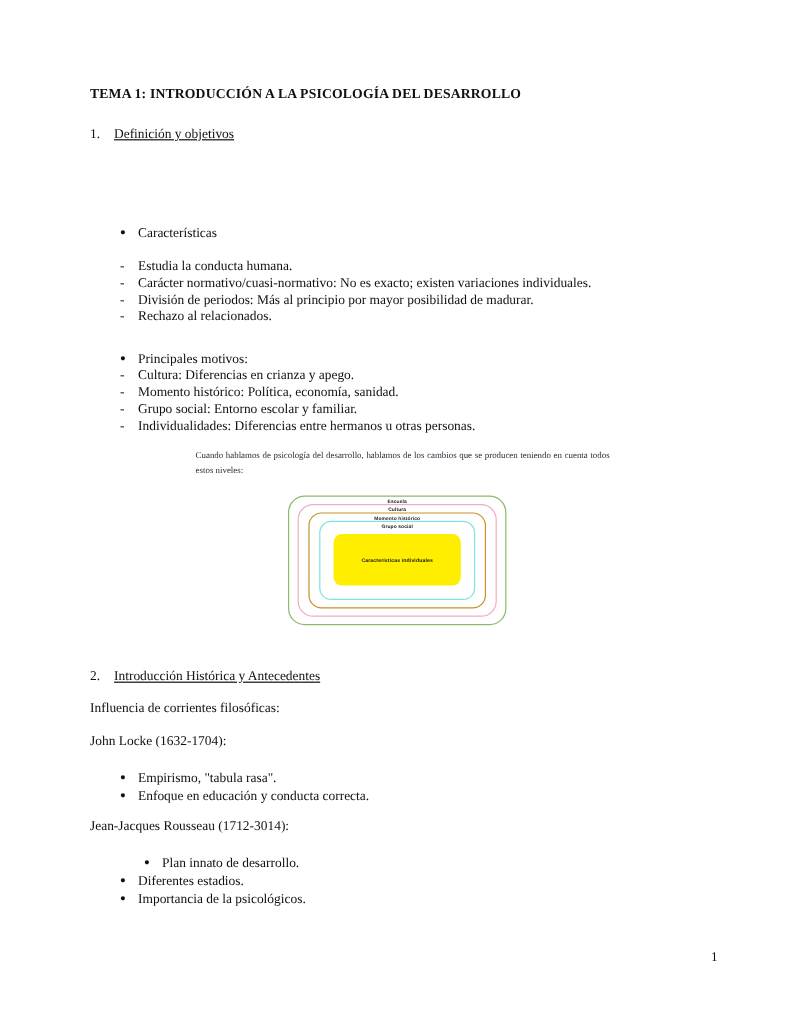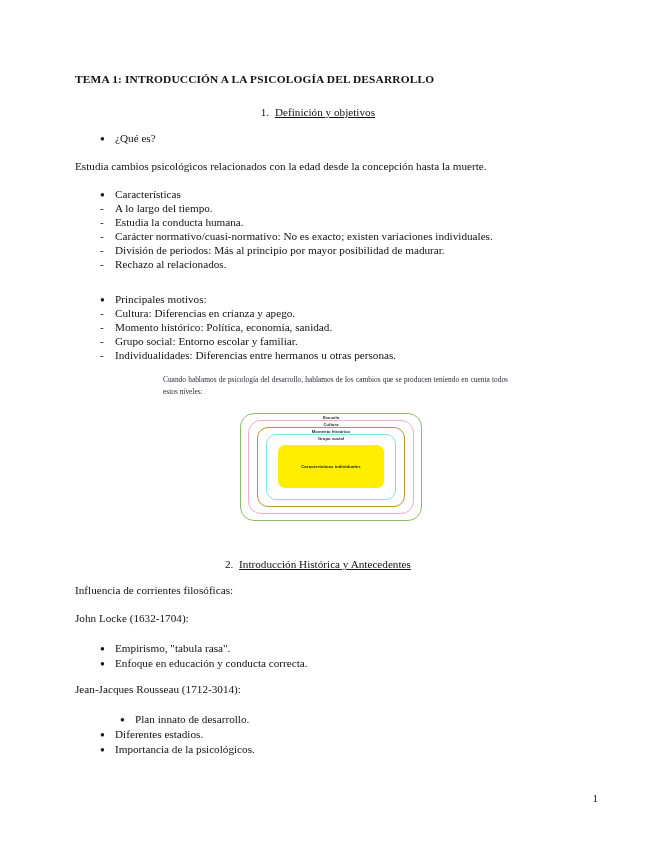--- a/index.html
+++ b/index.html
@@ -36,21 +36,20 @@
     letter-spacing: 0.15px;
     line-height: 14px;
   }
 
   .num-item {
     position: absolute;
     left: 75px;
     width: 480px;
     font-size: 11.2px;
     line-height: 15px;
-    text-align: center;
   }
   .num-item .marker {
     display: inline-block;
     width: 20px;
   }
   .num-item .label {
     text-decoration: underline;
   }
 
   .bullet-row {
@@ -173,31 +172,24 @@
 <body>
 
 <div class="page">
 
   <div class="doc-title">TEMA 1: INTRODUCCIÓN A LA PSICOLOGÍA DEL DESARROLLO</div>
 
   <div class="num-item" style="top:105px;">
     <span class="marker">1.</span><span class="label">Definición y objetivos</span>
   </div>
 
-  <div class="bullet-row" style="left:100px; top:131px;">
-    <span class="mk dot">●</span><span>¿Qué es?</span>
-  </div>
-
-  <div class="para" style="top:159px;">Estudia cambios psicológicos relacionados con la edad desde la concepción hasta la muerte.</div>
+
 
   <div class="bullet-row" style="left:100px; top:187px;font-family:Liberation Serif, serif;">
     <span class="mk dot">●</span><span>Características</span>
-  </div>
-  <div class="bullet-row" style="left:100px; top:201px;">
-    <span class="mk">-</span><span>A lo largo del tiempo.</span>
   </div>
   <div class="bullet-row" style="left:100px; top:215px;">
     <span class="mk">-</span><span>Estudia la conducta humana.</span>
   </div>
   <div class="bullet-row" style="left:100px; top:229px;">
     <span class="mk">-</span><span>Carácter normativo/cuasi-normativo: No es exacto; existen variaciones individuales.</span>
   </div>
   <div class="bullet-row" style="left:100px; top:243px;">
     <span class="mk">-</span><span>División de periodos: Más al principio por mayor posibilidad de madurar.</span>
   </div>

